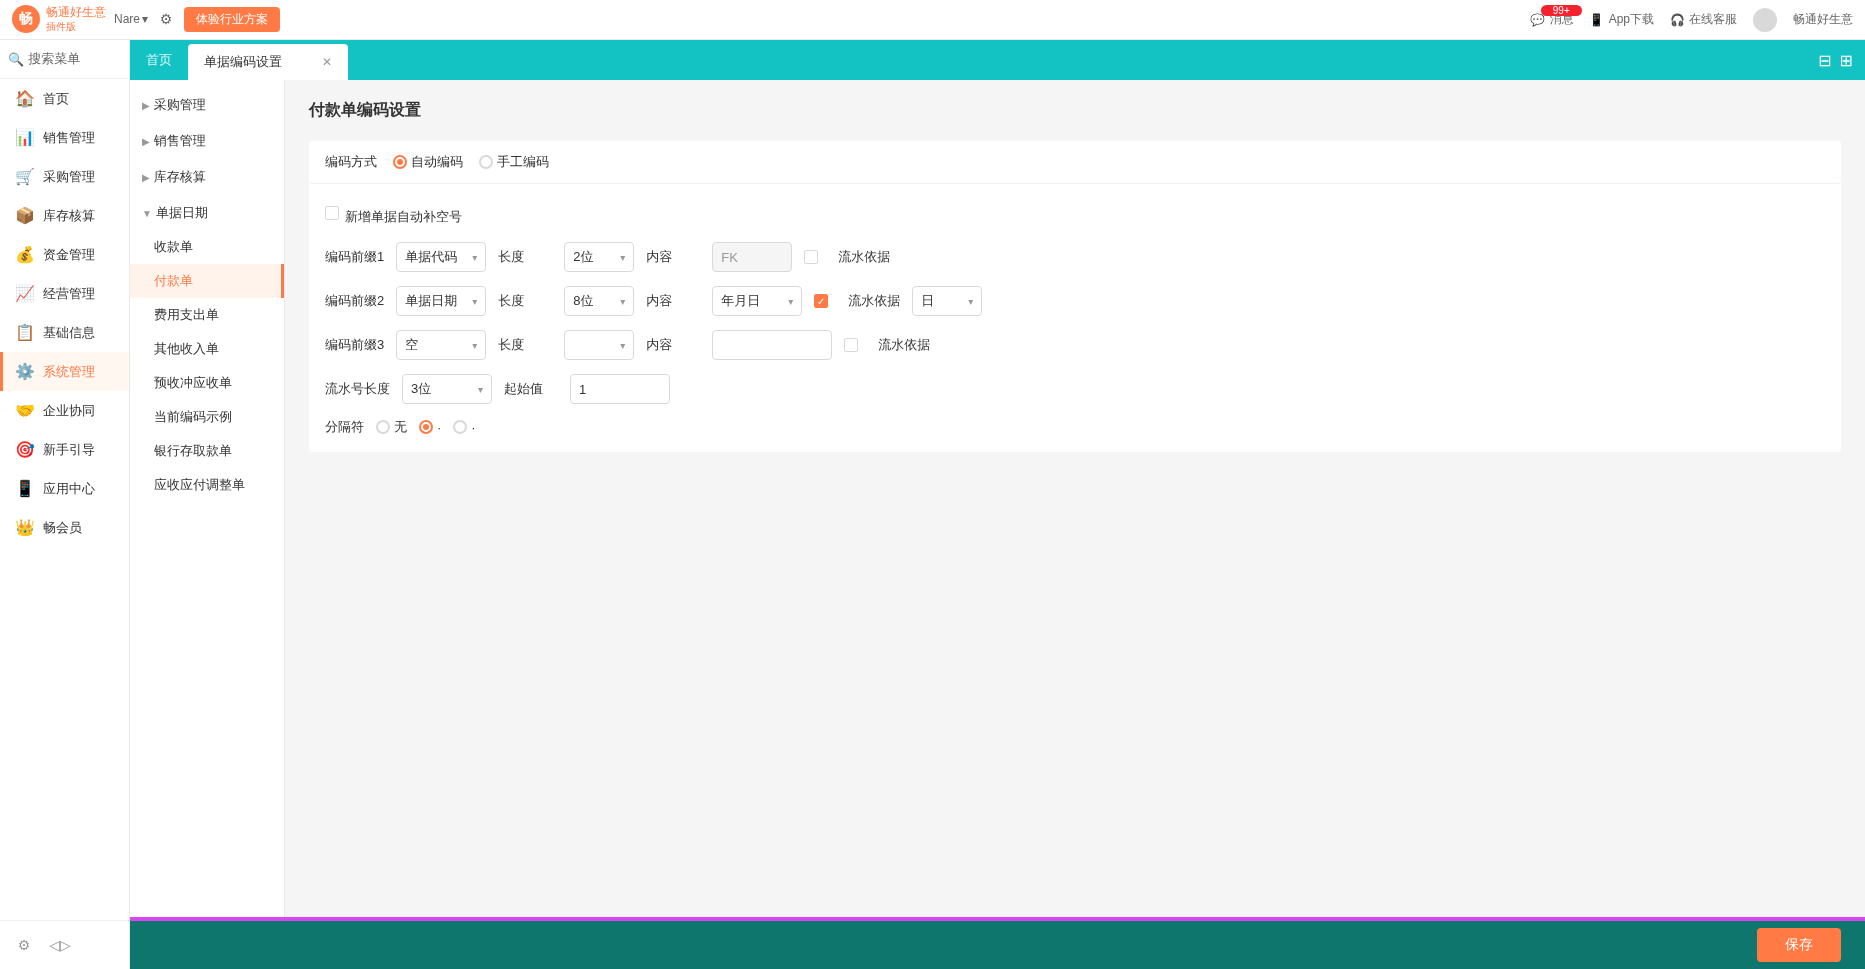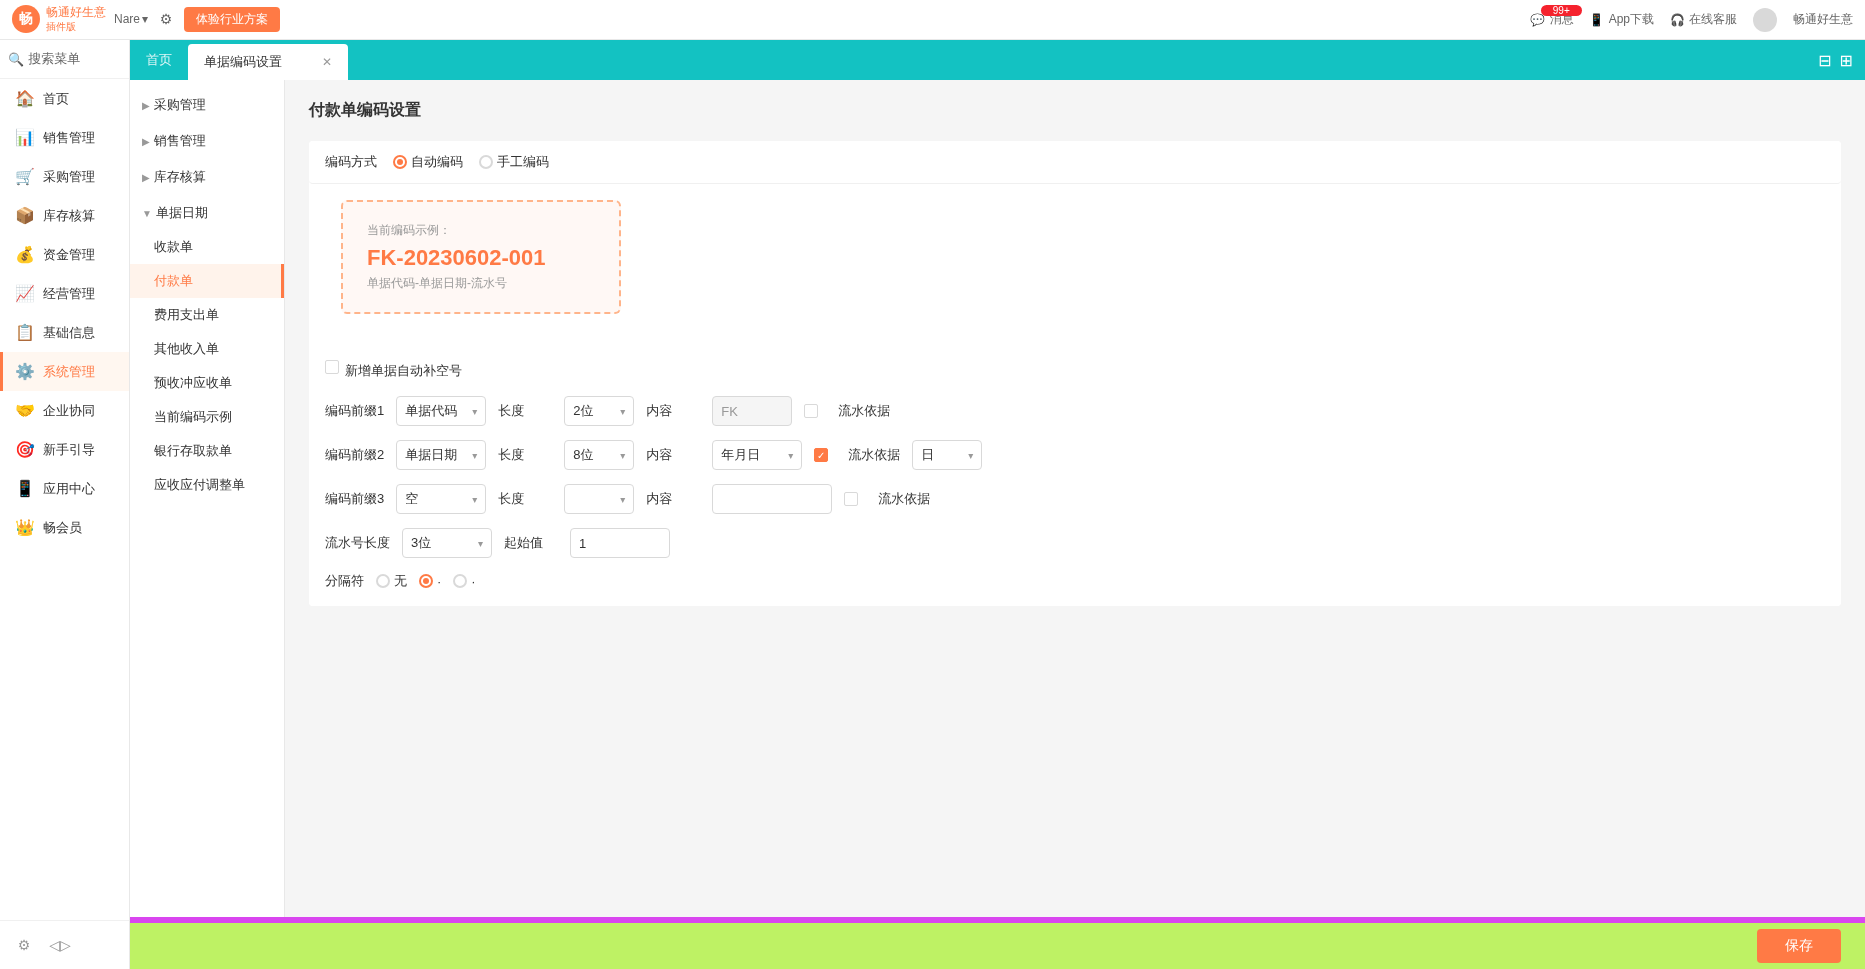--- a/index.html
+++ b/index.html
@@ -88,21 +88,21 @@
     .select-arrow { color: #999; font-size: 10px; }
     .form-input { height: 30px; border: 1px solid #d9d9d9; border-radius: 4px; padding: 0 8px; font-size: 13px; color: #333; min-width: 80px; background: #fff; display: flex; align-items: center; }
     .form-input-readonly { background: #f5f5f5; color: #999; }
     .inline-label { font-size: 13px; color: #333; margin-left: 8px; }
     .checkbox-checked { background: #ff7a45; border-color: #ff7a45; display: flex; align-items: center; justify-content: center; color: white; font-size: 10px; }
 
     .separator-row { display: flex; align-items: center; gap: 12px; margin-top: 8px; }
     .separator-label { font-size: 13px; color: #333; }
 
     
-    .bottom-bar { height: 52px; background: #bef264; border-top: 6px solid #d946ef; display: flex; align-items: center; justify-content: flex-end; padding: 0 24px; flex-shrink: 0; }
+    .bottom-bar { height: 52px; background: #0f766e; border-top: 4px solid #d946ef; display: flex; align-items: center; justify-content: flex-end; padding: 0 24px; flex-shrink: 0; }
     .save-btn { background: #ff7a45; color: white; border: none; border-radius: 4px; padding: 8px 28px; font-size: 14px; cursor: pointer; }
   </style>
 </head>
 <body>
 
 <div class="top-bar">
   <div class="top-bar-left">
     <div class="top-bar-logo">
       <div class="logo-icon">畅</div>
       <div>
@@ -266,27 +266,20 @@
                 <span>自动编码</span>
               </label>
               <label class="radio-item">
                 <span class="radio-circle"></span>
                 <span>手工编码</span>
               </label>
             </div>
           </div>
 
 
-          <div style="padding: 0 16px 8px;">
-            <div class="code-preview">
-              <div style="font-size:12px;color:#999;margin-bottom:6px;">当前编码示例：</div>
-              <div class="code-preview-main">FK-20230602-001</div>
-              <div class="code-preview-sub">单据代码-单据日期-流水号</div>
-            </div>
-          </div>
 
           <div class="form-area">
 
             <div class="checkbox-row">
               <div class="checkbox-box"></div>
               <span class="checkbox-label">新增单据自动补空号</span>
             </div>
 
             <div class="form-row">
               <span class="form-label">编码前缀1</span>

